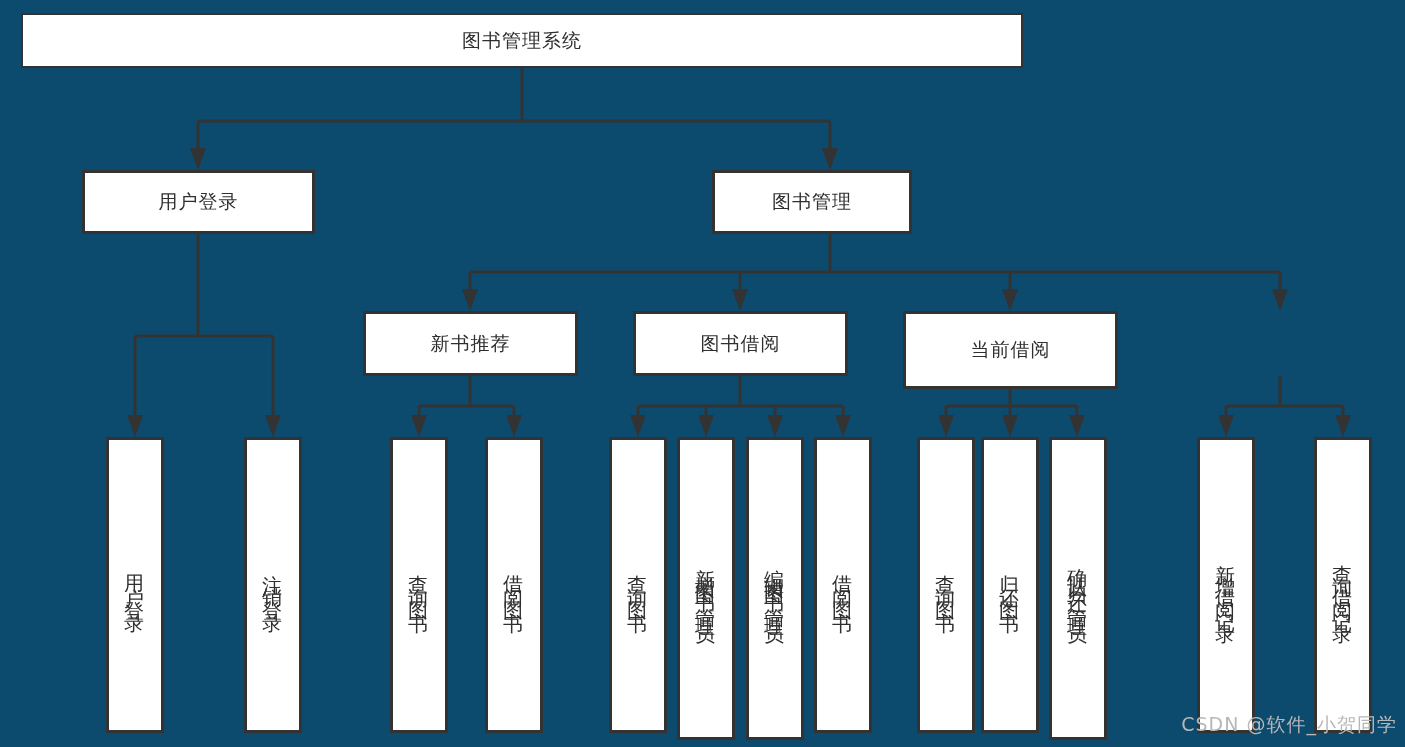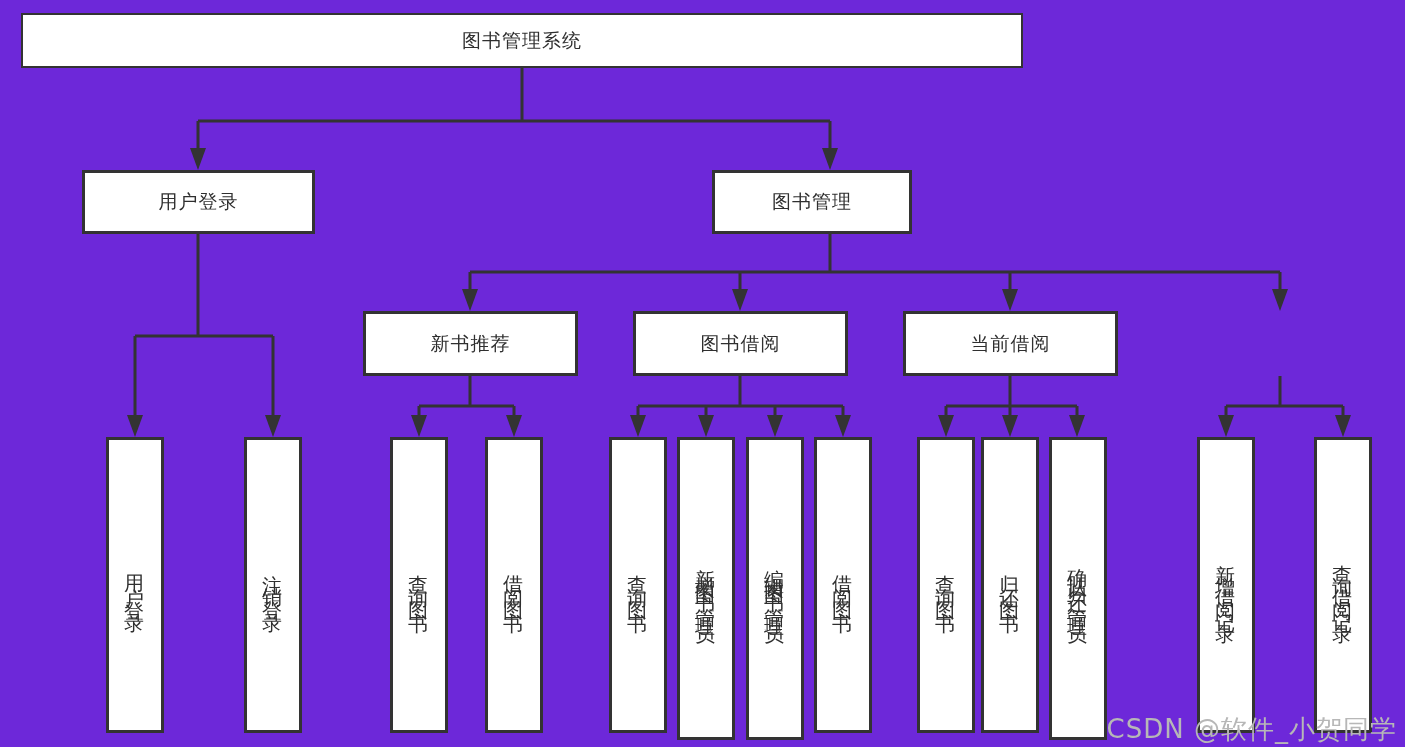--- a/index.html
+++ b/index.html
@@ -1,20 +1,20 @@
 <!DOCTYPE html>
 <html><head>
 <meta charset="utf-8">
 <style>
   html, body { margin: 0; padding: 0; background: #ffffff; }
   .stage {
     position: relative;
     width: 1405px;
     height: 747px;
-    background: #6d28d9;
+    background: #0c4a6e;
     overflow: hidden;
     font-family: "DejaVu Sans", "Liberation Sans", sans-serif;
   }
   .wires { position: absolute; left: 0; top: 0; width: 1405px; height: 747px; }
   .box {
     position: absolute;
     background: #ffffff;
     border: 3px solid #333333;
     box-sizing: border-box;
     display: flex;
@@ -22,21 +22,21 @@
     justify-content: center;
     color: #2f2f2f;
     text-align: center;
   }
   .title-box { left: 21px; top: 13px; width: 1002px; height: 55px; border-width: 2px; font-size: 19px; letter-spacing: 1px; }
   .h-box { font-size: 19px; letter-spacing: 1px; }
   .b-user-login   { left: 82px;  top: 170px; width: 233px; height: 64px; }
   .b-book-mgmt    { left: 712px; top: 170px; width: 200px; height: 64px; }
   .b-new-book     { left: 363px; top: 311px; width: 215px; height: 65px; }
   .b-book-borrow  { left: 633px; top: 311px; width: 215px; height: 65px; }
-  .b-current      { left: 903px; top: 311px; width: 215px; height: 65px; }
+  .b-current      { left: 903px; top: 311px; width: 215px; height: 78px; }
   .b-records      { left: 1173px; top: 311px; width: 215px; height: 65px; }
   .v-box {
     writing-mode: vertical-lr;
     text-orientation: mixed;
     font-size: 20px;
     top: 437px;
     width: 58px;
     height: 296px;
   }
   .v-4 { letter-spacing: 13px; }
@@ -52,21 +52,21 @@
   .l8  { left: 814px; }
   .l9  { left: 917px; }
   .l10 { left: 981px; }
   .l11 { left: 1049px; }
   .l12 { left: 1197px; }
   .l13 { left: 1314px; }
   .watermark {
     position: absolute;
     right: 8px;
     top: 712px;
-    font-size: 26px;
+    font-size: 19px;
     color: #b7b7b7;
     letter-spacing: 1px;
     white-space: nowrap;
   }
 </style>
 </head>
 <body>
 
 <div class="stage">
 

